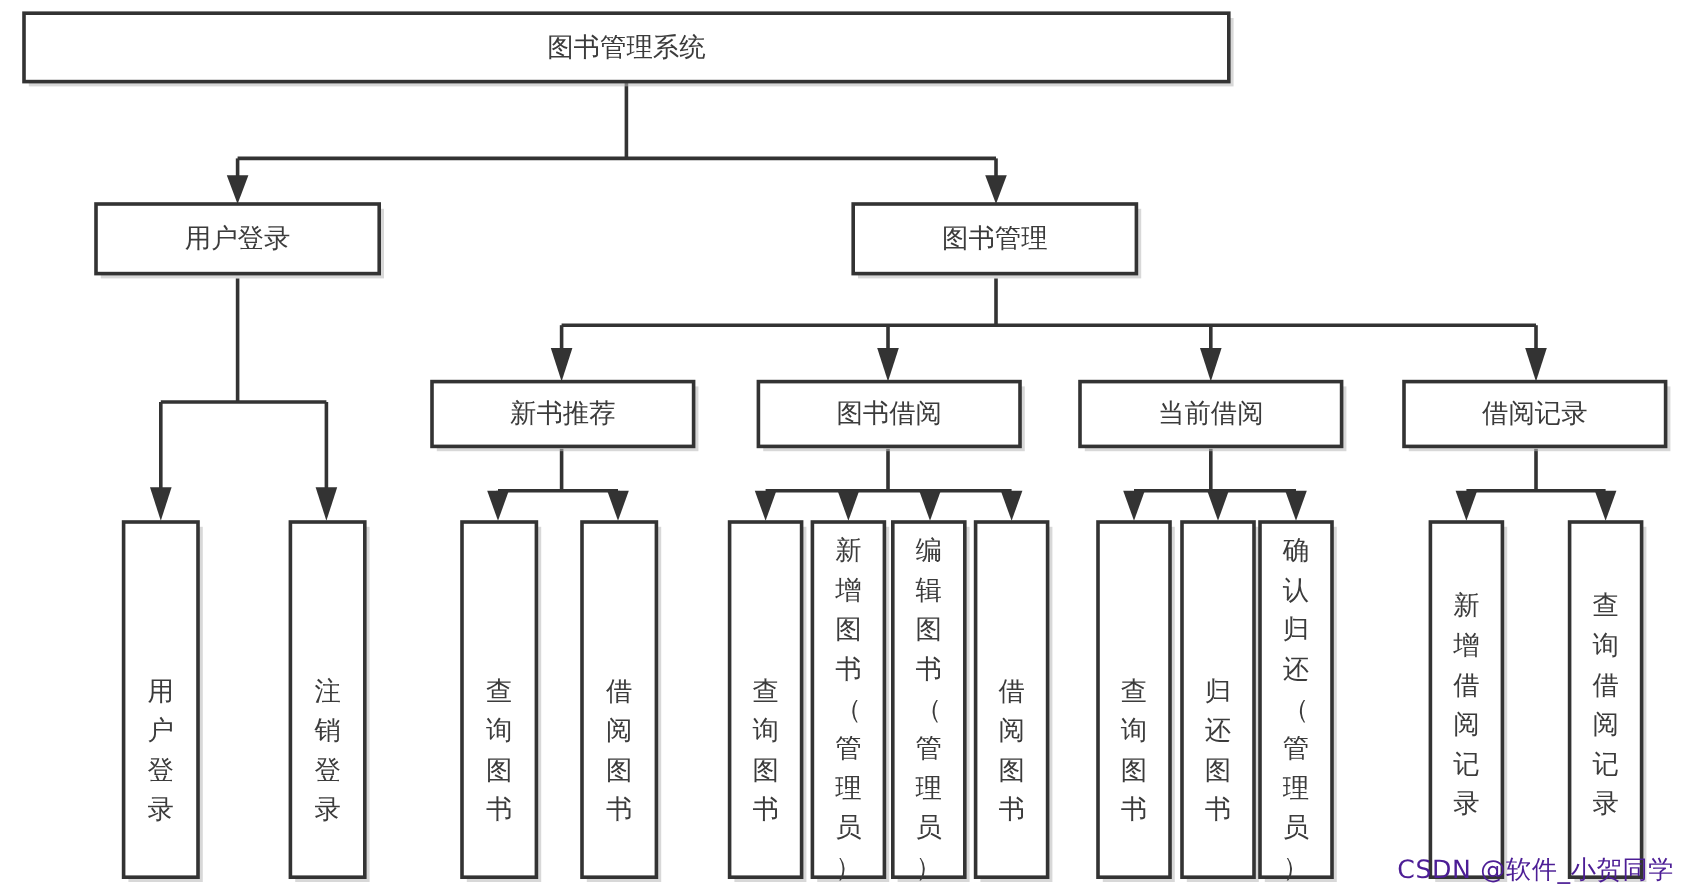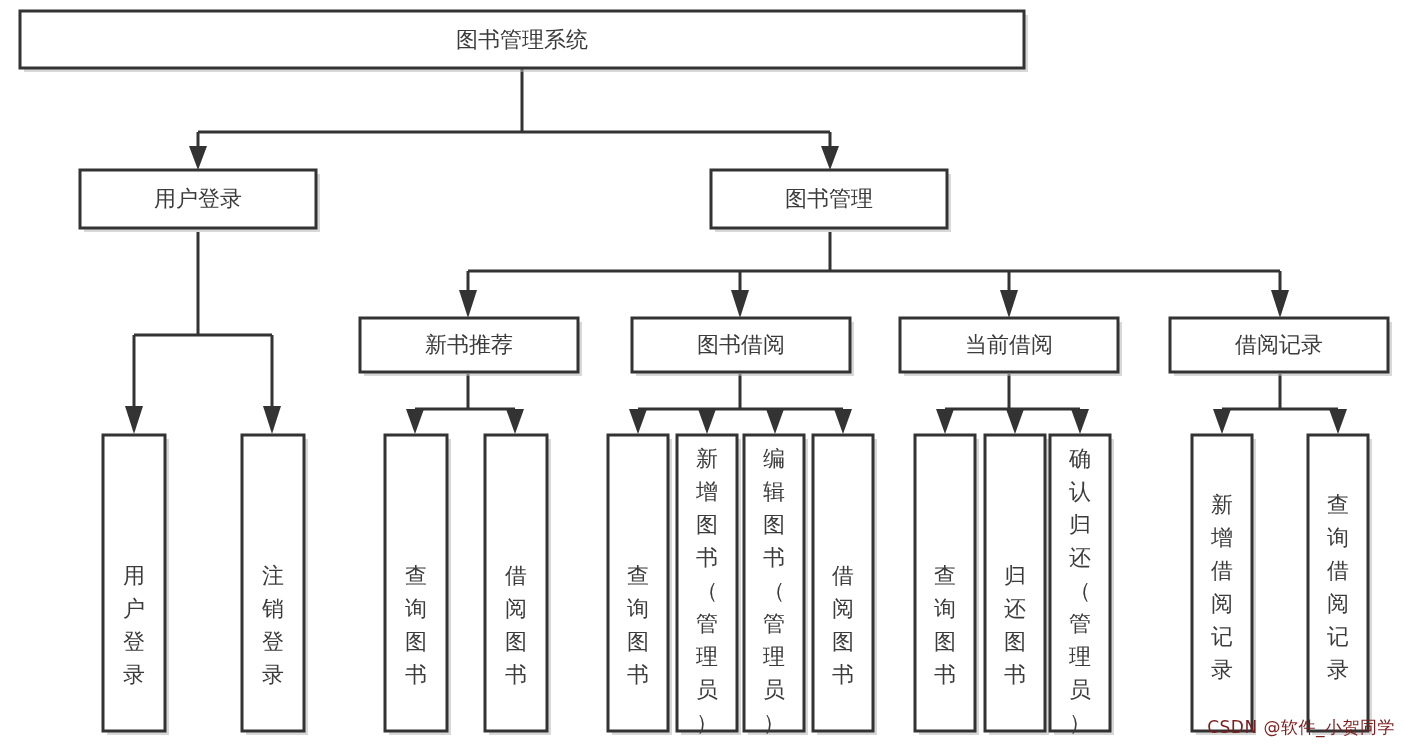--- a/index.html
+++ b/index.html
@@ -57,22 +57,22 @@
     font-family: "DejaVu Sans", "Liberation Sans", sans-serif;
     fill: #3b3b3b;
     font-size: 22px;
     text-anchor: middle;
   }
   .watermark-text {
     position: absolute;
     right: 10px;
     bottom: 8px;
     font-family: "DejaVu Sans", "Liberation Sans", sans-serif;
-    font-size: 17px;
-    color: #7f1d1d;
+    font-size: 21px;
+    color: #4c1d95;
     letter-spacing: 0.5px;
     user-select: none;
     pointer-events: none;
   }
 </style>
 </head>
 <body>
 
 <div id="diagram-root">
 

